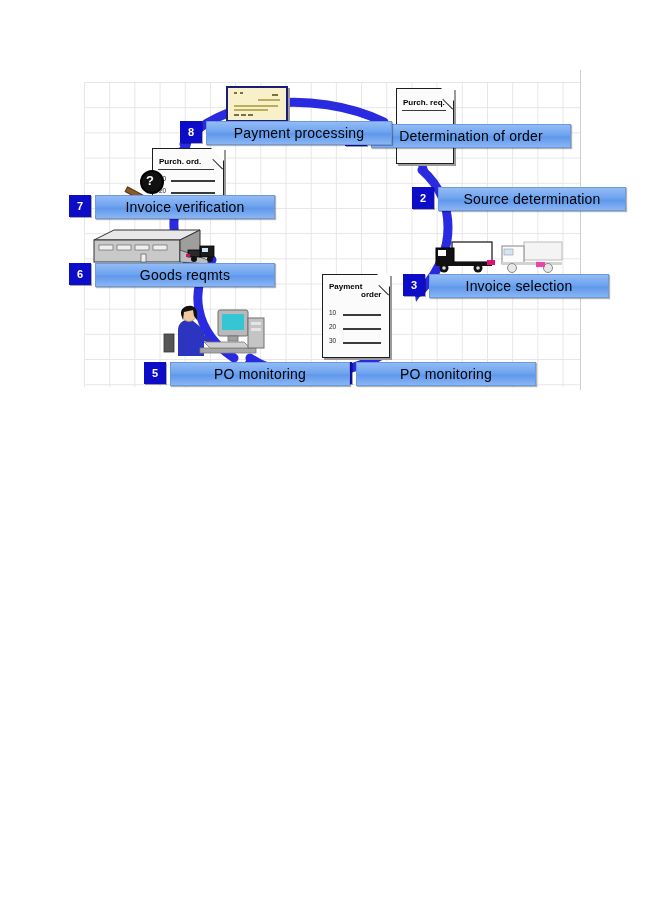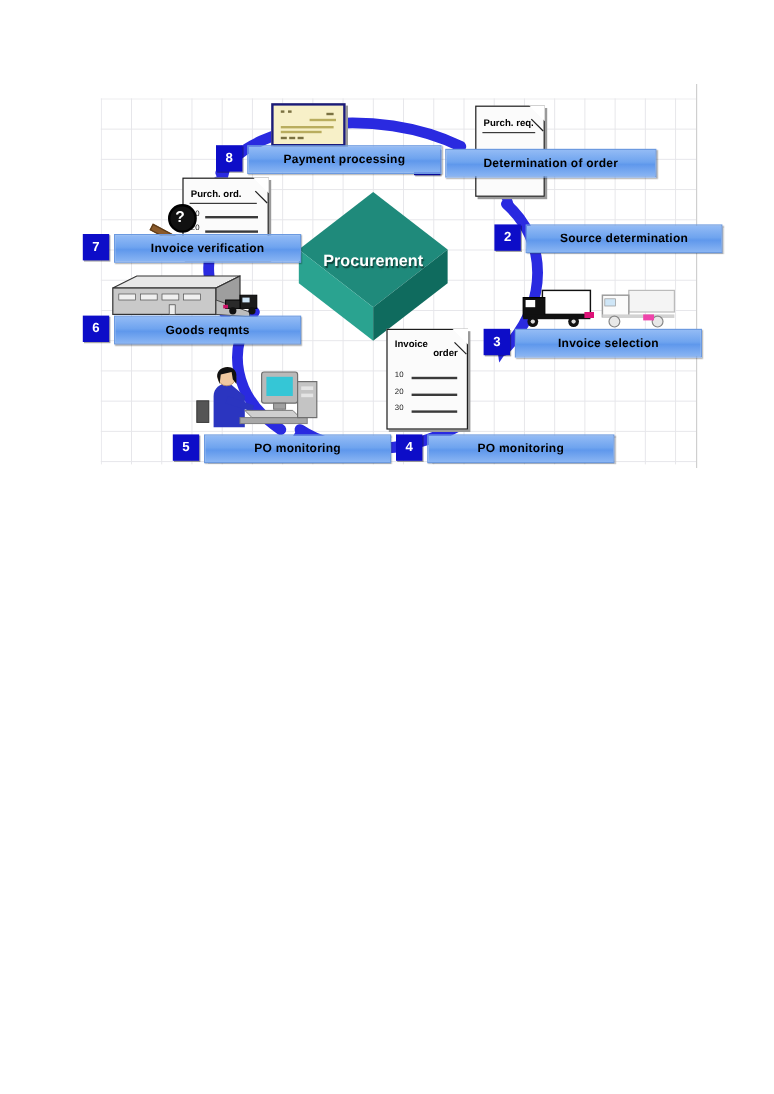--- a/index.html
+++ b/index.html
@@ -26,24 +26,24 @@
   
   .step{position:absolute;height:22px;display:flex;align-items:stretch;}
   .step .num{
     width:22px;height:22px;background:#0d0dc8;color:#ffffff;
     font-size:11px;font-weight:bold;display:flex;align-items:center;justify-content:center;
     box-shadow:1px 1px 0 rgba(0,0,0,.35);
   }
   .step .bar{
     margin-left:4px;height:22px;display:flex;align-items:center;justify-content:center;
     background:linear-gradient(to bottom,#93bbf5 0%,#6fa4ef 45%,#5f98ec 55%,#8ab5f3 100%);
-    color:#000000;font-size:10px;font-weight:bold;letter-spacing:.2px;
+    color:#000000;font-size:14px;font-weight:normal;letter-spacing:.2px;
     border:1px solid #6c9ae0;
     box-shadow:1px 1px 1px rgba(0,0,0,.30);
-    padding:0 13px;white-space:nowrap;
+    padding:0 25px;white-space:nowrap;
   }
 
   
   .cube{position:absolute;left:247px;top:158px;width:128px;height:128px;}
   .cube .label{
     position:absolute;left:0;top:52px;width:128px;text-align:center;
     color:#ffffff;font-size:13.5px;font-weight:bold;
     text-shadow:1px 1px 1px rgba(0,0,0,.55);z-index:5;pointer-events:none;
   }
 
@@ -100,31 +100,20 @@
 
       <path d="M 96 116 C 86 136, 88 160, 104 180" stroke="#2a2ae0" stroke-width="9" fill="none" stroke-linecap="round"></path>
 
       <polygon points="108,58 88,70 104,74" fill="#2a2ae0"></polygon>
       <polygon points="334,84 348,100 342,82" fill="#2a2ae0"></polygon>
       <polygon points="330,206 346,200 332,220" fill="#2a2ae0"></polygon>
       <polygon points="166,272 156,288 176,282" fill="#2a2ae0"></polygon>
     </svg>
   </div>
 
-  <div class="cube">
-    <svg width="128" height="128" viewBox="0 0 128 128">
-
-      <polygon points="64,2 126,50 64,98 2,50" fill="#1f8a7b"></polygon>
-
-      <polygon points="2,50 64,98 64,126 2,78" fill="#2aa390"></polygon>
-
-      <polygon points="126,50 126,78 64,126 64,98" fill="#0f6b5e"></polygon>
-    </svg>
-    <div class="label">Procurement</div>
-  </div>
 
   <div class="doc" style="left:396px;top:88px;width:56px;height:74px;">
     <div class="fold"></div>
     <div class="foldline"></div>
     <div class="dtitle" style="left:6px;top:9px;">Purch. req.</div>
     <div class="ulrule" style="left:5px;top:21px;width:44px;"></div>
   </div>
 
   <div class="cheque" style="left:226px;top:86px;width:58px;height:32px;">
     <div class="cdot" style="left:6px;top:4px;"></div>
@@ -196,21 +185,21 @@
       <rect x="70" y="24" width="60" height="3" fill="#d2d2d2"></rect>
       <circle cx="80" cy="30" r="4.5" fill="#e8e8e8" stroke="#888" stroke-width="1"></circle>
       <circle cx="116" cy="30" r="4.5" fill="#e8e8e8" stroke="#888" stroke-width="1"></circle>
       <rect x="104" y="24" width="9" height="5" fill="#ee44aa"></rect>
     </svg>
   </div>
 
   <div class="doc" style="left:322px;top:274px;width:66px;height:82px;">
     <div class="fold"></div>
     <div class="foldline"></div>
-    <div class="dtitle" style="left:6px;top:7px;">Invoice</div>
+    <div class="dtitle" style="left:6px;top:7px;">Payment</div>
     <div class="dtitle" style="left:6px;top:15px;margin-left:32px;">order</div>
     <div class="ruleno" style="left:6px;top:34px;">10</div>
     <div class="rule" style="left:20px;top:39px;width:38px;"></div>
     <div class="ruleno" style="left:6px;top:48px;">20</div>
     <div class="rule" style="left:20px;top:53px;width:38px;"></div>
     <div class="ruleno" style="left:6px;top:62px;">30</div>
     <div class="rule" style="left:20px;top:67px;width:38px;"></div>
   </div>
 
   <div class="artsvg" style="left:160px;top:296px;width:108px;height:68px;">

